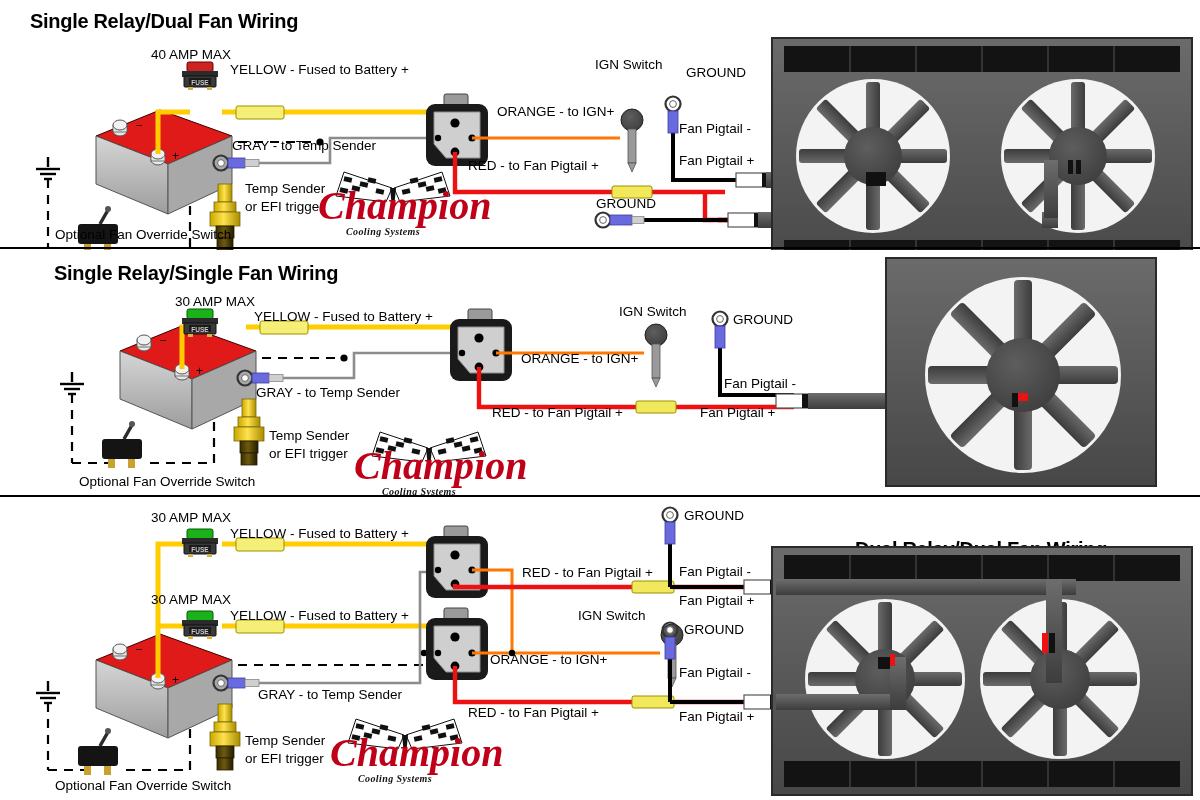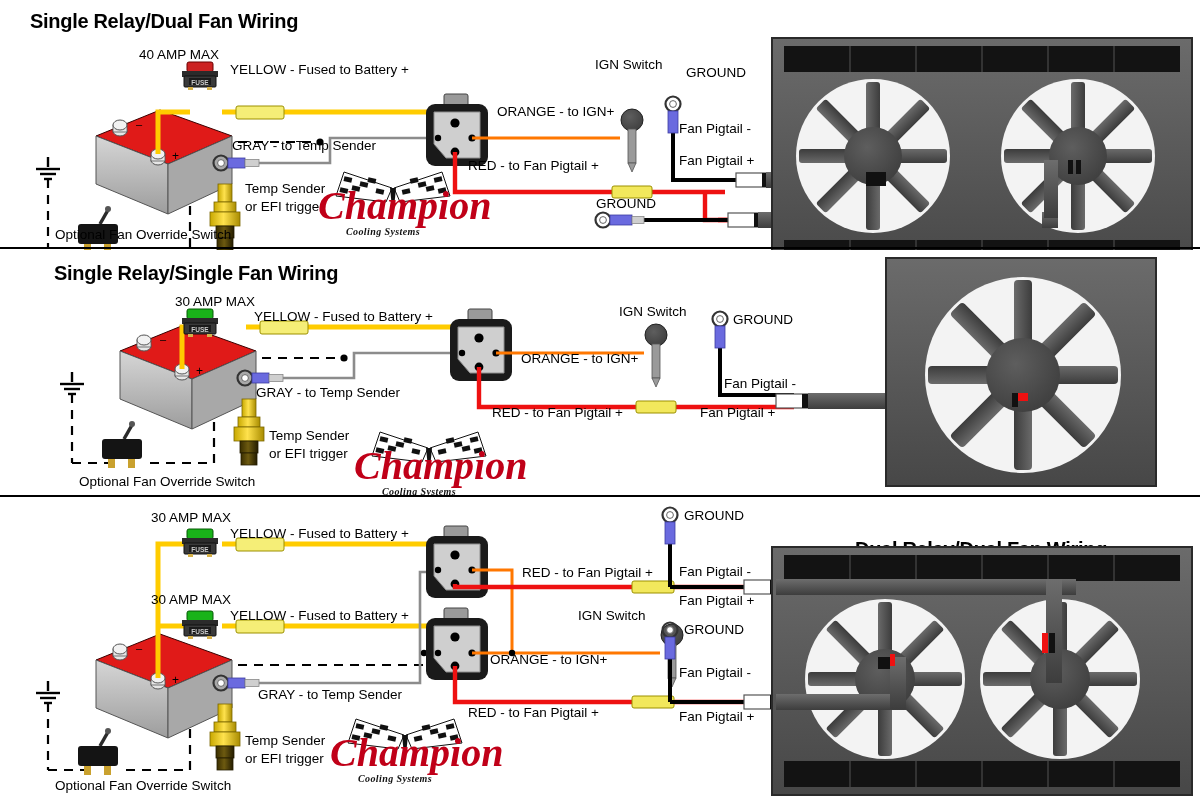--- a/index.html
+++ b/index.html
@@ -271,21 +271,21 @@
         </g>
 
         <rect x="866" y="140" width="20" height="14" fill="#111"></rect>
         <rect x="1042" y="180" width="16" height="16" fill="url(#tubeG)"></rect>
         <rect x="1044" y="128" width="14" height="58" fill="url(#tubeG)"></rect>
         <rect x="1068" y="128" width="5" height="14" fill="#111"></rect>
         <rect x="1076" y="128" width="5" height="14" fill="#111"></rect>
       </g>
     </svg>
 
-    <div class="lbl" style="left:139px;top:47px;">40 AMP MAX</div>
+    <div class="lbl" style="left:151px;top:47px;">40 AMP MAX</div>
     <div class="lbl" style="left:230px;top:62px;">YELLOW - Fused to Battery +</div>
     <div class="lbl" style="left:232px;top:138px;">GRAY - to Temp Sender</div>
     <div class="lbl" style="left:497px;top:104px;">ORANGE - to IGN+</div>
     <div class="lbl" style="left:468px;top:158px;">RED - to Fan Pigtail +</div>
     <div class="lbl" style="left:595px;top:57px;">IGN Switch</div>
     <div class="lbl" style="left:686px;top:65px;">GROUND</div>
     <div class="lbl" style="left:596px;top:196px;">GROUND</div>
     <div class="lbl" style="left:679px;top:121px;">Fan Pigtail -</div>
     <div class="lbl" style="left:679px;top:153px;">Fan Pigtail +</div>
     <div class="lbl" style="left:245px;top:181px;">Temp Sender</div>

